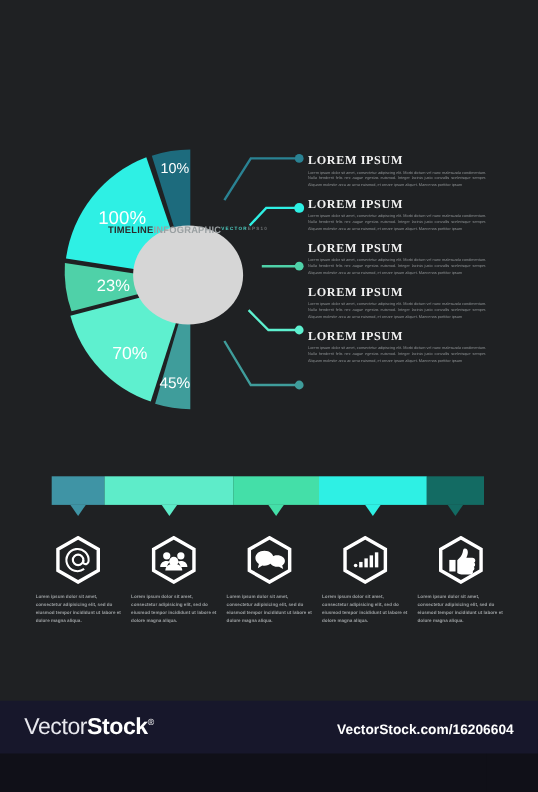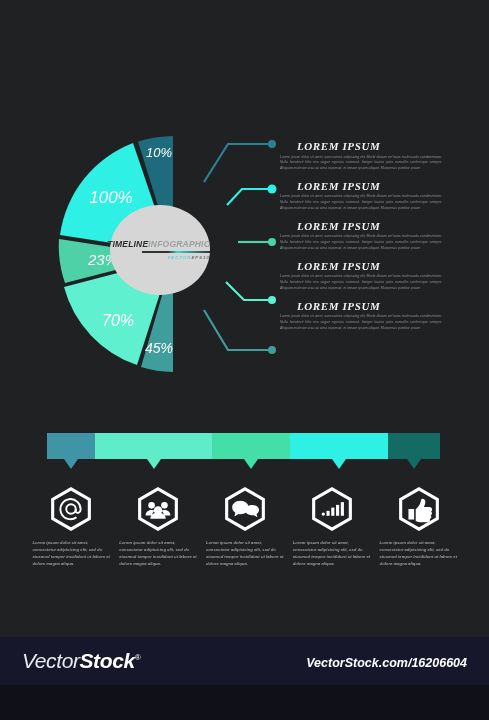--- a/index.html
+++ b/index.html
@@ -10,21 +10,20 @@
     background: #101018;
     font-family: "Liberation Sans", sans-serif;
     overflow: hidden;
   }
 
   #stage {
     position: relative;
     width: 442px;
     height: 720px;
     background: #101018;
-    font-style: italic;
   }
 
   
   .artboard {
     position: absolute;
     left: 0;
     top: 0;
     width: 489px;
     height: 672px;
     background: #1f2123;
@@ -44,29 +43,29 @@
     fill: #ffffff;
     font-family: "Liberation Sans", sans-serif;
     font-weight: 400;
     text-anchor: middle;
     dominant-baseline: middle;
   }
 
   
   .hub-title {
     position: absolute;
-    left: 110px;
+    left: 121px;
     top: 205px;
     width: 100px;
     height: 90px;
     border-radius: 50%;
     background: #d6d6d6;
     display: flex;
-    flex-direction: column;
-    align-items: flex-end;
+    flex-direction: row;
+    align-items: flex-start;
     justify-content: center;
   }
   .hub-line1 {
     font-size: 8.5px;
     font-weight: 700;
     letter-spacing: 0.2px;
     line-height: 1;
     white-space: nowrap;
   }
   .hub-line1 .w1 { color: #2b2b2b; }
@@ -104,21 +103,20 @@
   }
   .text-block { margin-bottom: 8.5px; }
   .text-block:last-child { margin-bottom: 0; }
   .tb-head {
     font-family: "Liberation Serif", serif;
     font-weight: 700;
     font-size: 11px;
     color: #f2f2f2;
     letter-spacing: 0.6px;
     margin-bottom: 2.5px;
-    margin-left: 17px;
   }
   .tb-body {
     font-size: 3.5px;
     line-height: 1.62;
     color: #8d9193;
     text-align: justify;
   }
 
   
   .bar {

